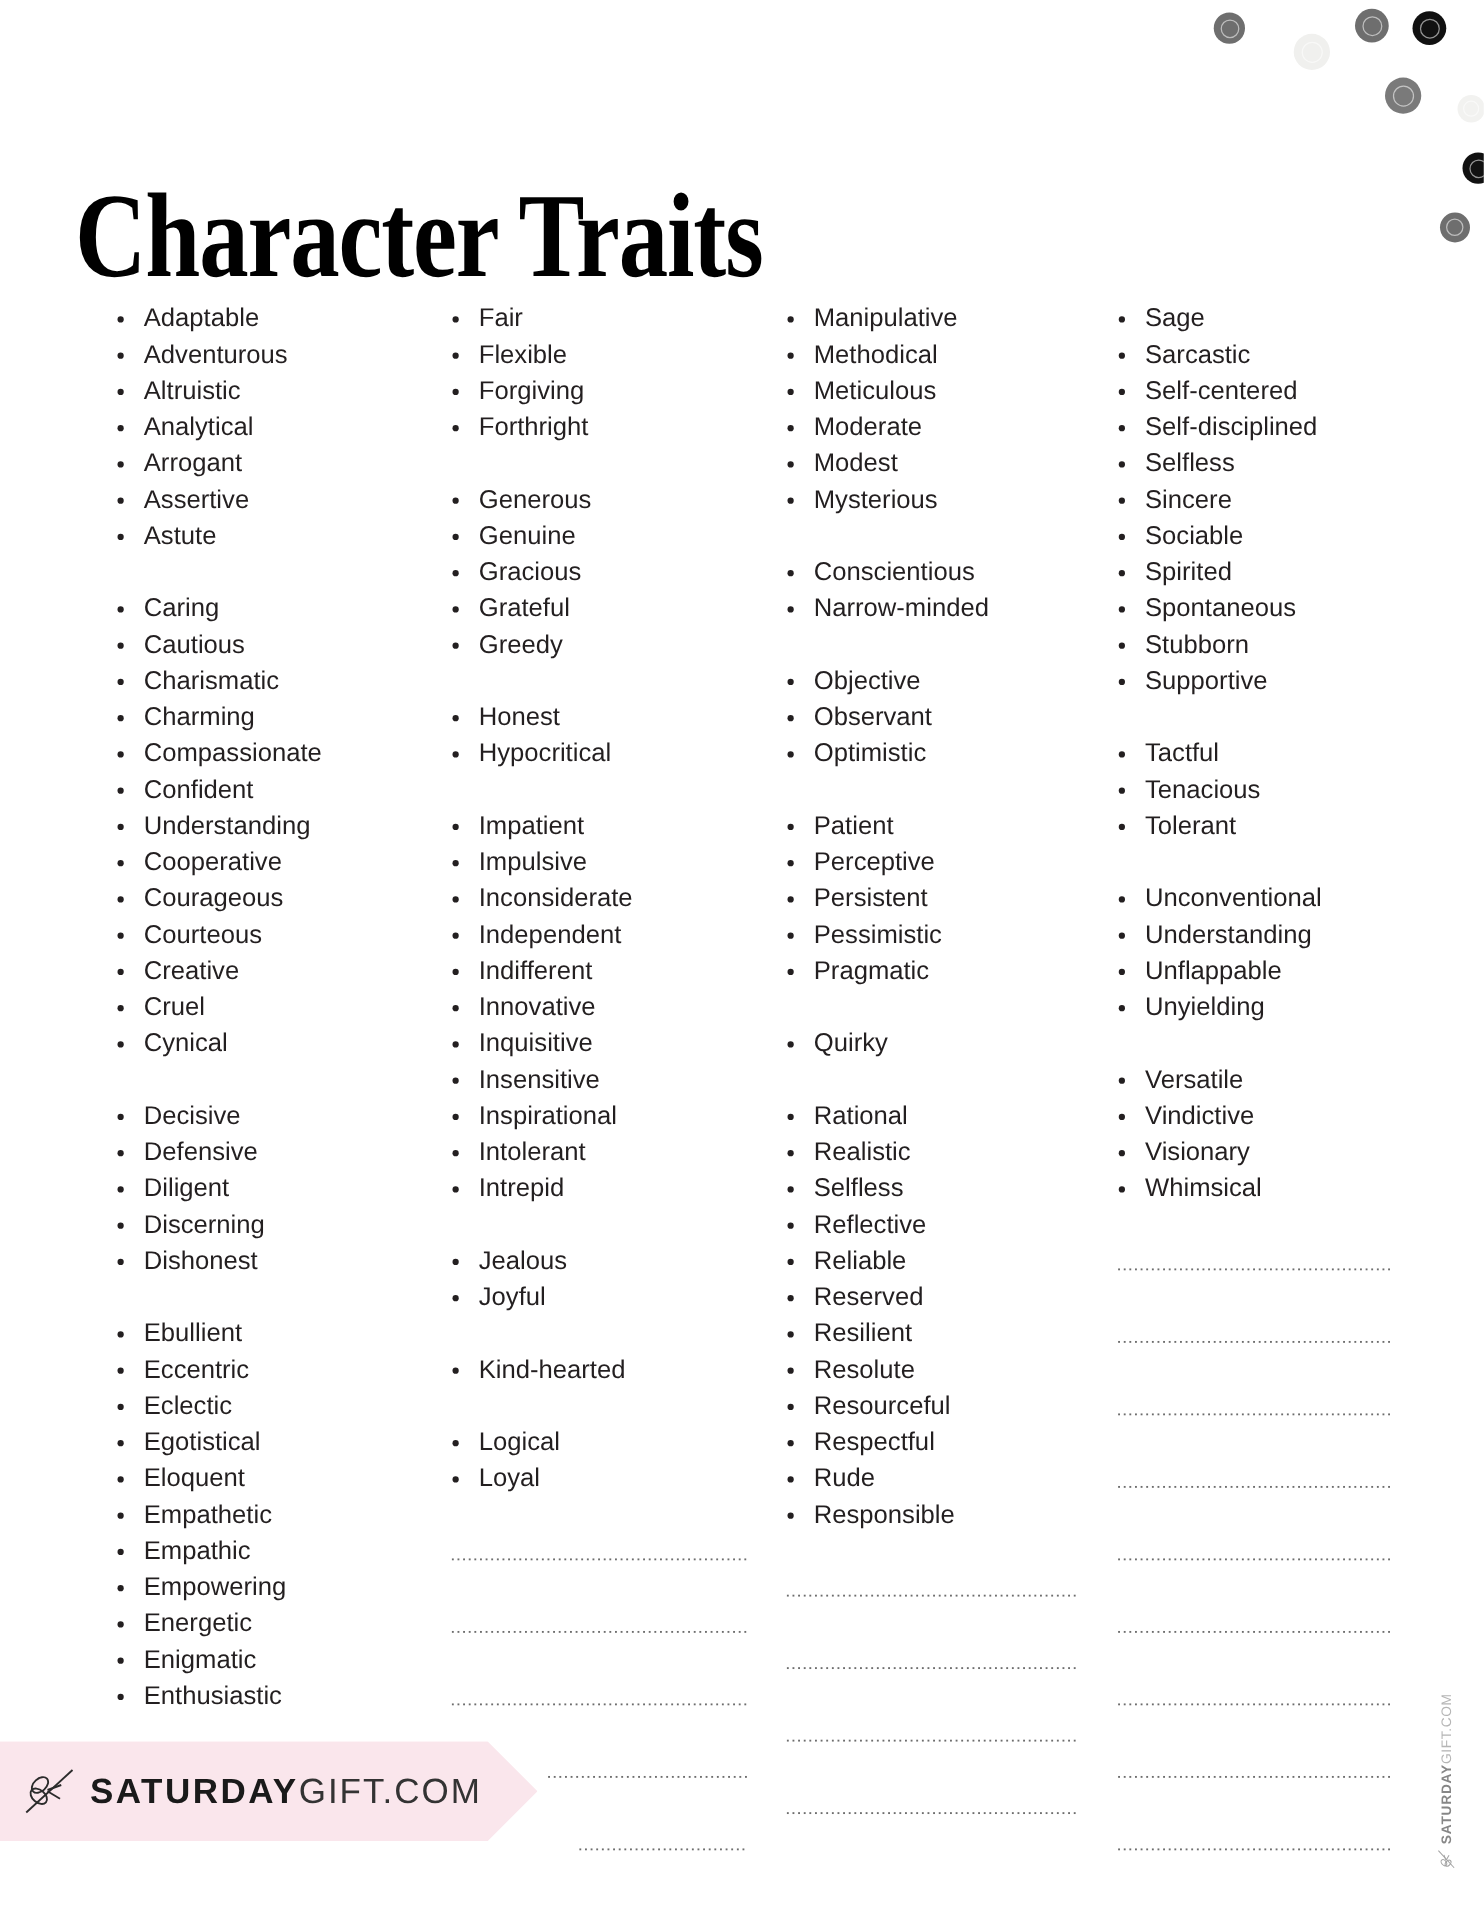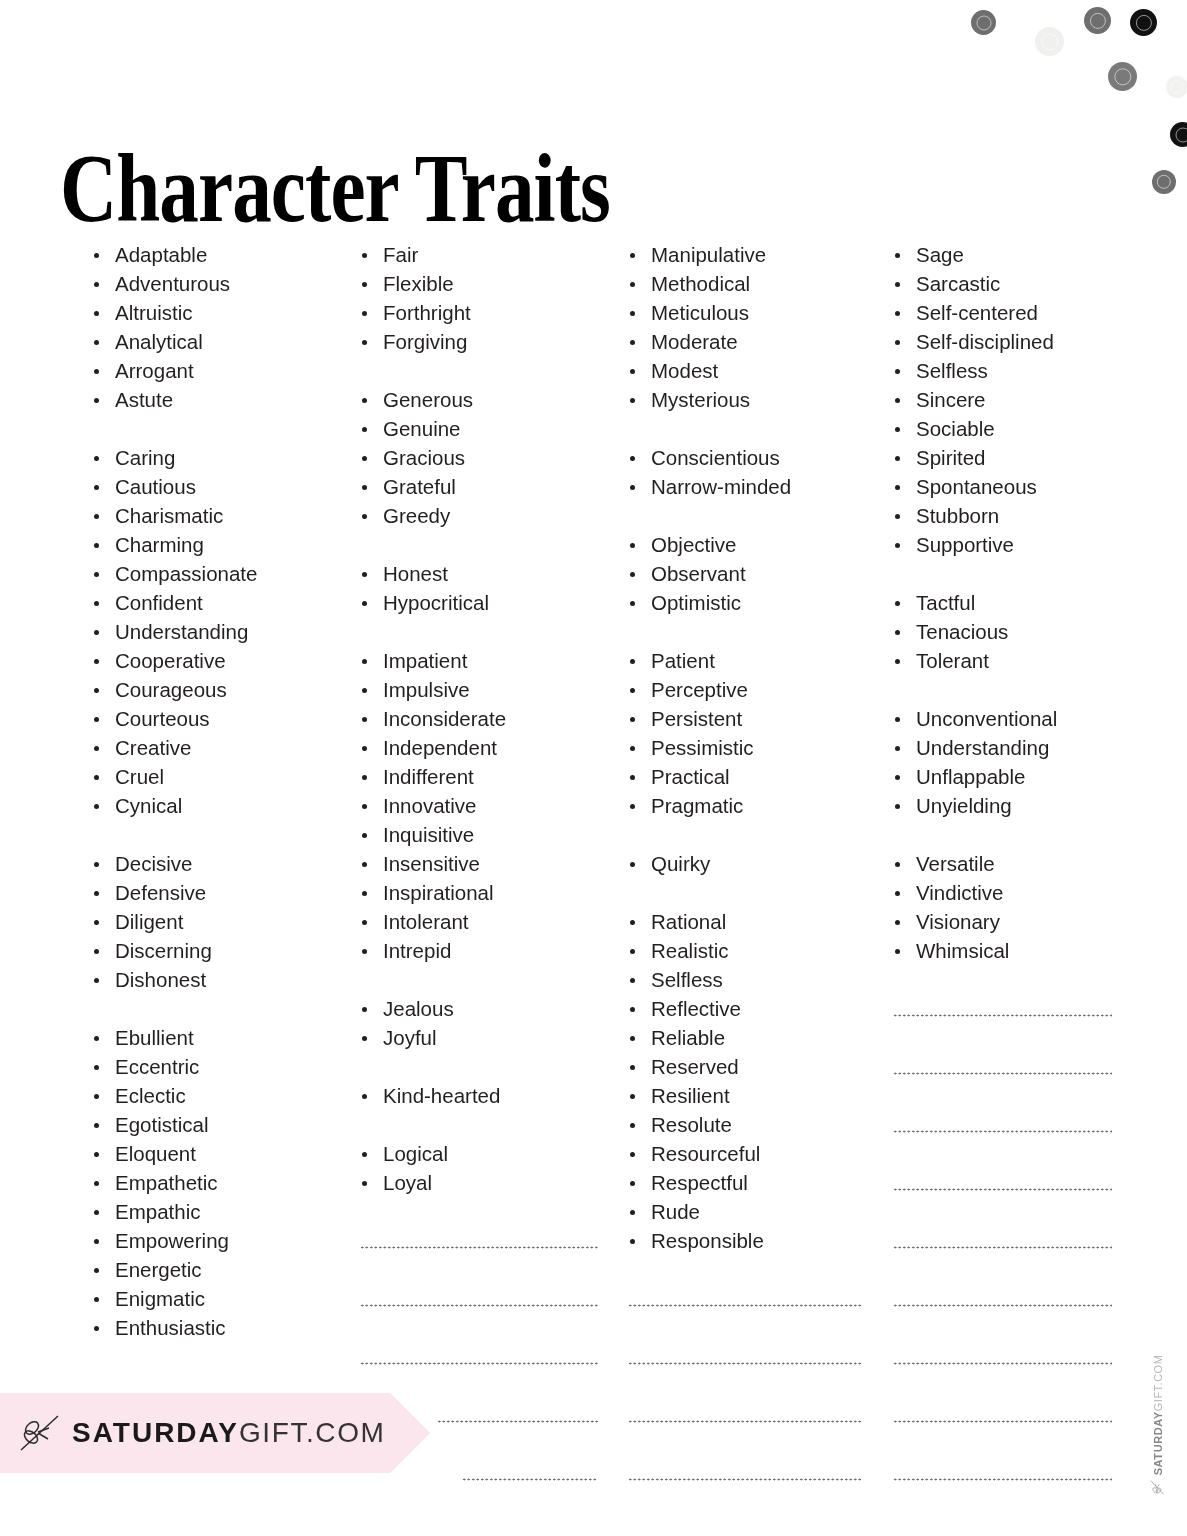--- a/index.html
+++ b/index.html
@@ -218,20 +218,21 @@
 
 <h1 id="page-title">Character Traits</h1>
 
 <div id="columns">
     <div class="trait-column">
       <div class="trait-item"><span class="bullet"></span><span>Adaptable</span></div>
       <div class="trait-item"><span class="bullet"></span><span>Adventurous</span></div>
       <div class="trait-item"><span class="bullet"></span><span>Altruistic</span></div>
       <div class="trait-item"><span class="bullet"></span><span>Analytical</span></div>
       <div class="trait-item"><span class="bullet"></span><span>Arrogant</span></div>
+      <div class="trait-item"><span class="bullet"></span><span>Assertive</span></div>
       <div class="trait-item"><span class="bullet"></span><span>Astute</span></div>
       <div class="trait-spacer"></div>
       <div class="trait-item"><span class="bullet"></span><span>Caring</span></div>
       <div class="trait-item"><span class="bullet"></span><span>Cautious</span></div>
       <div class="trait-item"><span class="bullet"></span><span>Charismatic</span></div>
       <div class="trait-item"><span class="bullet"></span><span>Charming</span></div>
       <div class="trait-item"><span class="bullet"></span><span>Compassionate</span></div>
       <div class="trait-item"><span class="bullet"></span><span>Confident</span></div>
       <div class="trait-item"><span class="bullet"></span><span>Understanding</span></div>
       <div class="trait-item"><span class="bullet"></span><span>Cooperative</span></div>
@@ -255,22 +256,22 @@
       <div class="trait-item"><span class="bullet"></span><span>Empathetic</span></div>
       <div class="trait-item"><span class="bullet"></span><span>Empathic</span></div>
       <div class="trait-item"><span class="bullet"></span><span>Empowering</span></div>
       <div class="trait-item"><span class="bullet"></span><span>Energetic</span></div>
       <div class="trait-item"><span class="bullet"></span><span>Enigmatic</span></div>
       <div class="trait-item"><span class="bullet"></span><span>Enthusiastic</span></div>
     </div>
     <div class="trait-column">
       <div class="trait-item"><span class="bullet"></span><span>Fair</span></div>
       <div class="trait-item"><span class="bullet"></span><span>Flexible</span></div>
+      <div class="trait-item"><span class="bullet"></span><span>Forgiving</span></div>
       <div class="trait-item"><span class="bullet"></span><span>Forthright</span></div>
-      <div class="trait-item"><span class="bullet"></span><span>Forgiving</span></div>
       <div class="trait-spacer"></div>
       <div class="trait-item"><span class="bullet"></span><span>Generous</span></div>
       <div class="trait-item"><span class="bullet"></span><span>Genuine</span></div>
       <div class="trait-item"><span class="bullet"></span><span>Gracious</span></div>
       <div class="trait-item"><span class="bullet"></span><span>Grateful</span></div>
       <div class="trait-item"><span class="bullet"></span><span>Greedy</span></div>
       <div class="trait-spacer"></div>
       <div class="trait-item"><span class="bullet"></span><span>Honest</span></div>
       <div class="trait-item"><span class="bullet"></span><span>Hypocritical</span></div>
       <div class="trait-spacer"></div>
@@ -327,21 +328,20 @@
       <div class="trait-item"><span class="bullet"></span><span>Narrow-minded</span></div>
       <div class="trait-spacer"></div>
       <div class="trait-item"><span class="bullet"></span><span>Objective</span></div>
       <div class="trait-item"><span class="bullet"></span><span>Observant</span></div>
       <div class="trait-item"><span class="bullet"></span><span>Optimistic</span></div>
       <div class="trait-spacer"></div>
       <div class="trait-item"><span class="bullet"></span><span>Patient</span></div>
       <div class="trait-item"><span class="bullet"></span><span>Perceptive</span></div>
       <div class="trait-item"><span class="bullet"></span><span>Persistent</span></div>
       <div class="trait-item"><span class="bullet"></span><span>Pessimistic</span></div>
-      <div class="trait-item"><span class="bullet"></span><span>Practical</span></div>
       <div class="trait-item"><span class="bullet"></span><span>Pragmatic</span></div>
       <div class="trait-spacer"></div>
       <div class="trait-item"><span class="bullet"></span><span>Quirky</span></div>
       <div class="trait-spacer"></div>
       <div class="trait-item"><span class="bullet"></span><span>Rational</span></div>
       <div class="trait-item"><span class="bullet"></span><span>Realistic</span></div>
       <div class="trait-item"><span class="bullet"></span><span>Selfless</span></div>
       <div class="trait-item"><span class="bullet"></span><span>Reflective</span></div>
       <div class="trait-item"><span class="bullet"></span><span>Reliable</span></div>
       <div class="trait-item"><span class="bullet"></span><span>Reserved</span></div>

